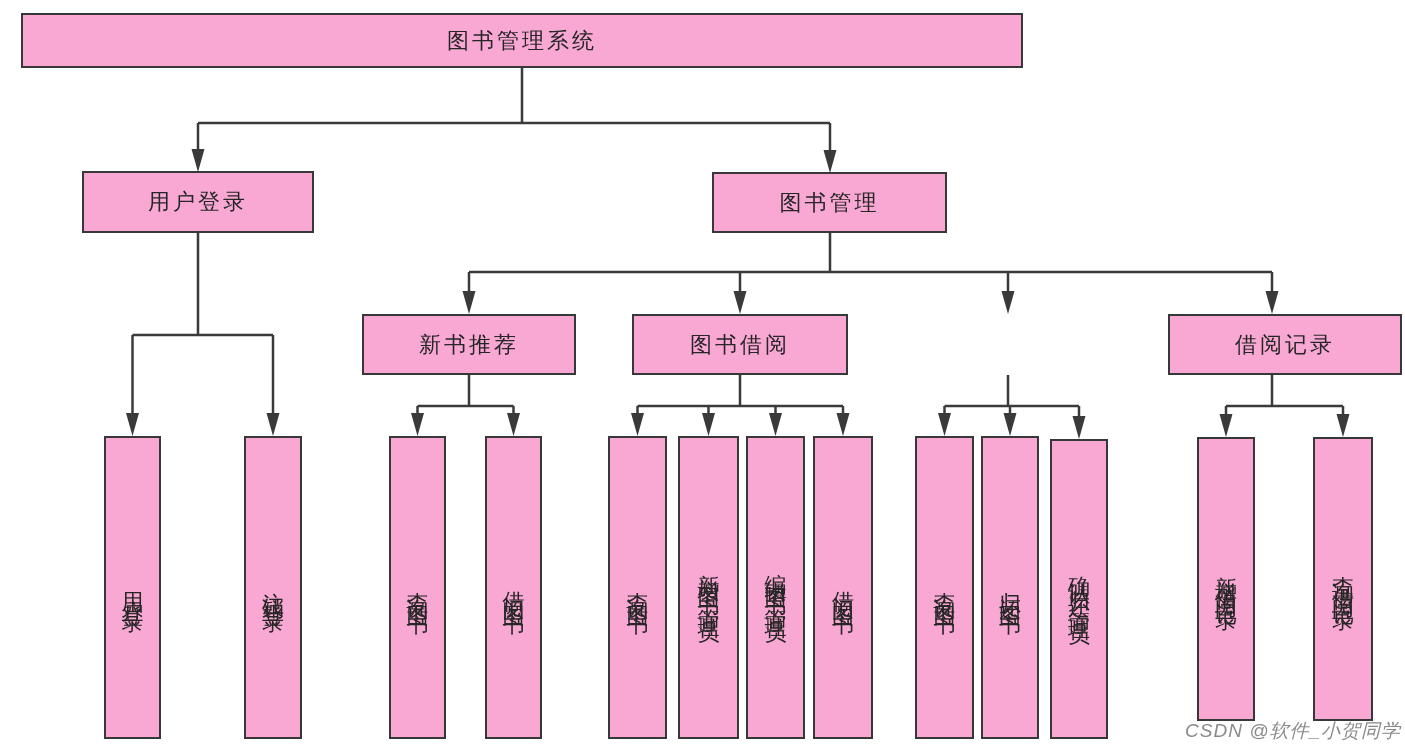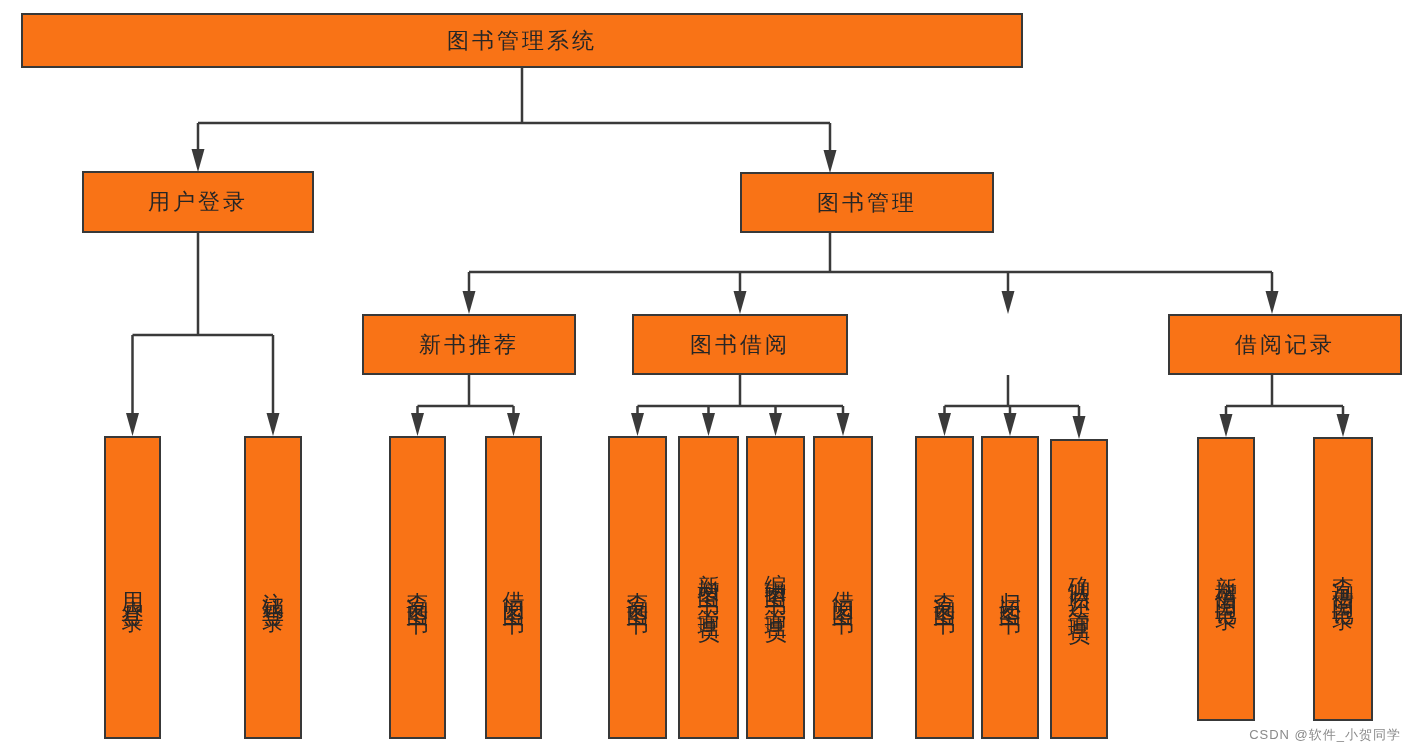--- a/index.html
+++ b/index.html
@@ -9,21 +9,21 @@
     background:#ffffff;
     font-family:"Liberation Sans","DejaVu Sans",sans-serif;
     overflow:hidden;
   }
   .connectors{position:absolute;left:0;top:0;z-index:1;}
   .cline{stroke:var(--line,#3a3a3a);stroke-width:2.5;fill:none;}
   .chead{fill:var(--line,#3a3a3a);stroke:none;}
   .box{
     position:absolute;
     box-sizing:border-box;
-    background:#f97316;
+    background:#f9a8d4;
     border:2.5px solid var(--border,#383838);
     display:flex;align-items:center;justify-content:center;
     z-index:2;
   }
   .lbl{
     color:var(--text,#262626);
     font-size:22px;
     letter-spacing:3px;
     white-space:nowrap;
   }
@@ -31,23 +31,24 @@
     writing-mode:vertical-rl;
     text-orientation:mixed;
     letter-spacing:7px;
     font-size:22px;
     white-space:normal;
   }
   .watermark{
     position:absolute;
     right:4px;bottom:3px;
     z-index:5;
-    font-size:13px;
+    font-size:19px;
     color:var(--wm,#8a8a8a);
     letter-spacing:1px;
+    font-style:italic;
   }
 </style>
 </head>
 <body>
 
 <div class="canvas">
 
   <svg id="conn" class="connectors" width="1405" height="747" viewBox="0 0 1405 747">
     <path class="cline" d="M522 68 V123 M198 123 H830"></path>
     <path class="cline" d="M198 233 V335 M132.5 335 H273"></path>
@@ -96,21 +97,21 @@
       <polygon points="1336.5,414 1349.5,414 1343,437" class="chead"></polygon>
     </svg>
 
   <div class="box hbox" style="left:21px;top:13px;width:1002px;height:55px">
     <span class="lbl">图书管理系统</span>
   </div>
 
   <div class="box hbox" style="left:82px;top:171px;width:232px;height:62px">
     <span class="lbl">用户登录</span>
   </div>
-  <div class="box hbox" style="left:740px;top:172px;width:254px;height:61px">
+  <div class="box hbox" style="left:712px;top:172px;width:235px;height:61px">
     <span class="lbl">图书管理</span>
   </div>
 
   <div class="box hbox" style="left:632px;top:314px;width:216px;height:61px">
     <span class="lbl">图书借阅</span>
   </div>
   <div class="box hbox" style="left:362px;top:314px;width:214px;height:61px">
     <span class="lbl">新书推荐</span>
   </div>
   <div class="box hbox" style="left:1168px;top:314px;width:234px;height:61px">

